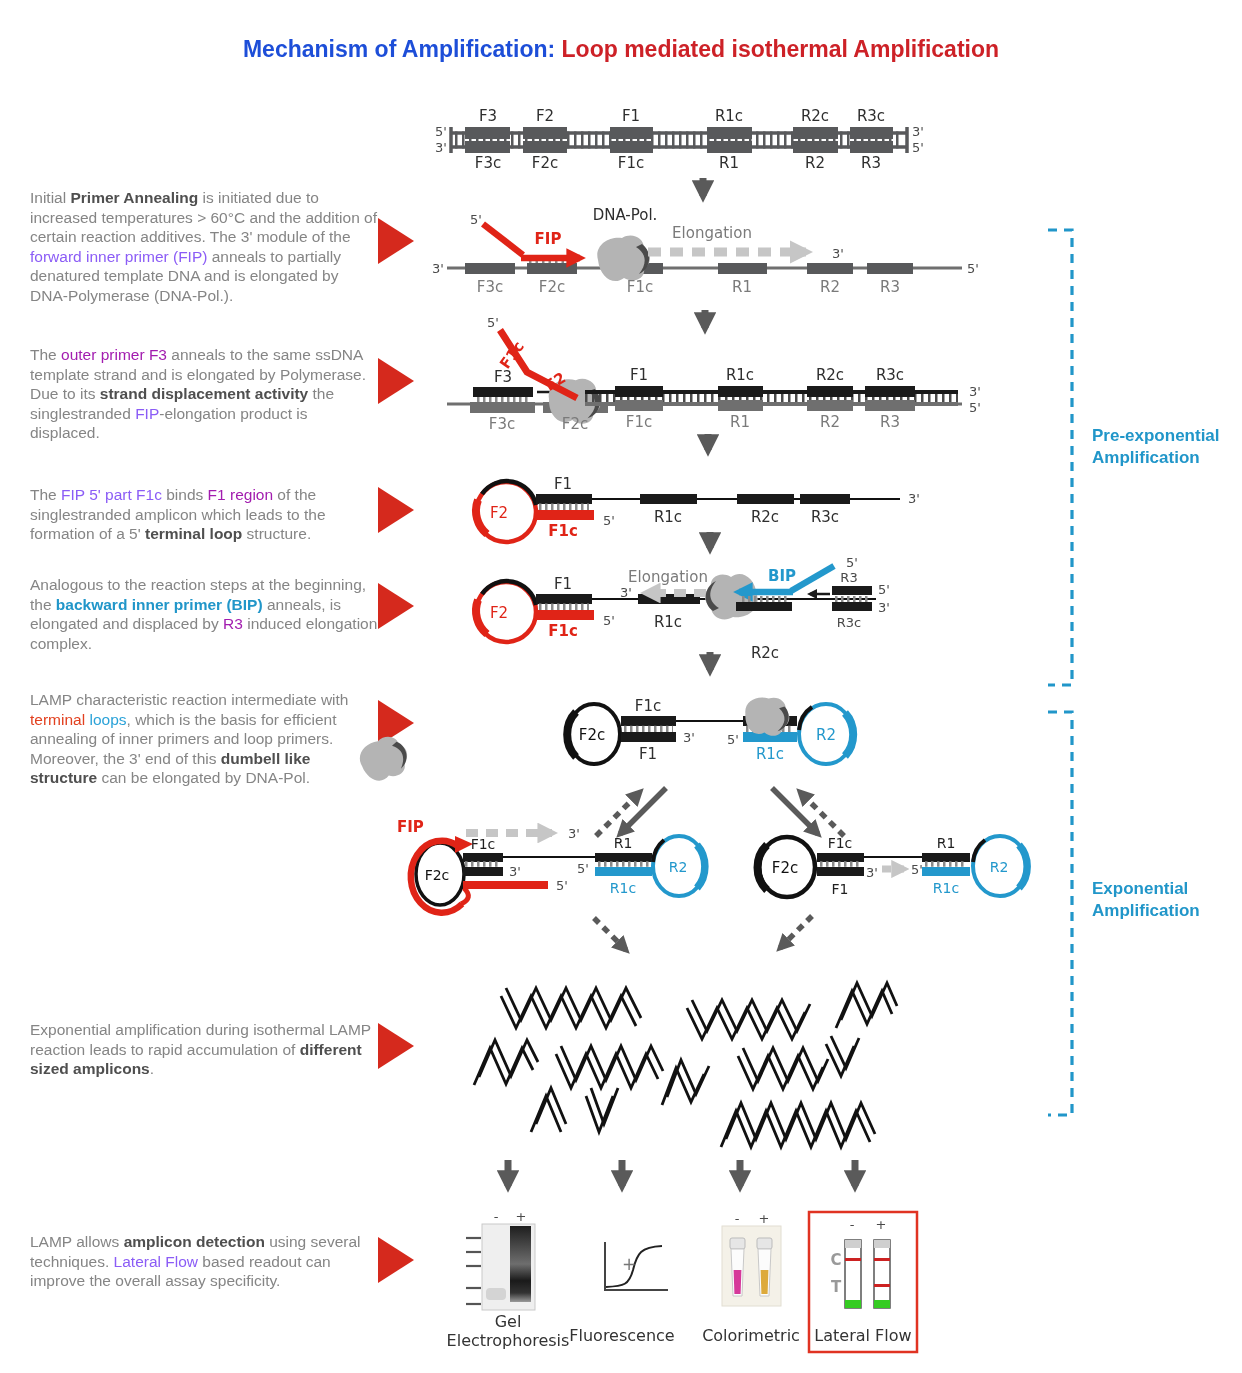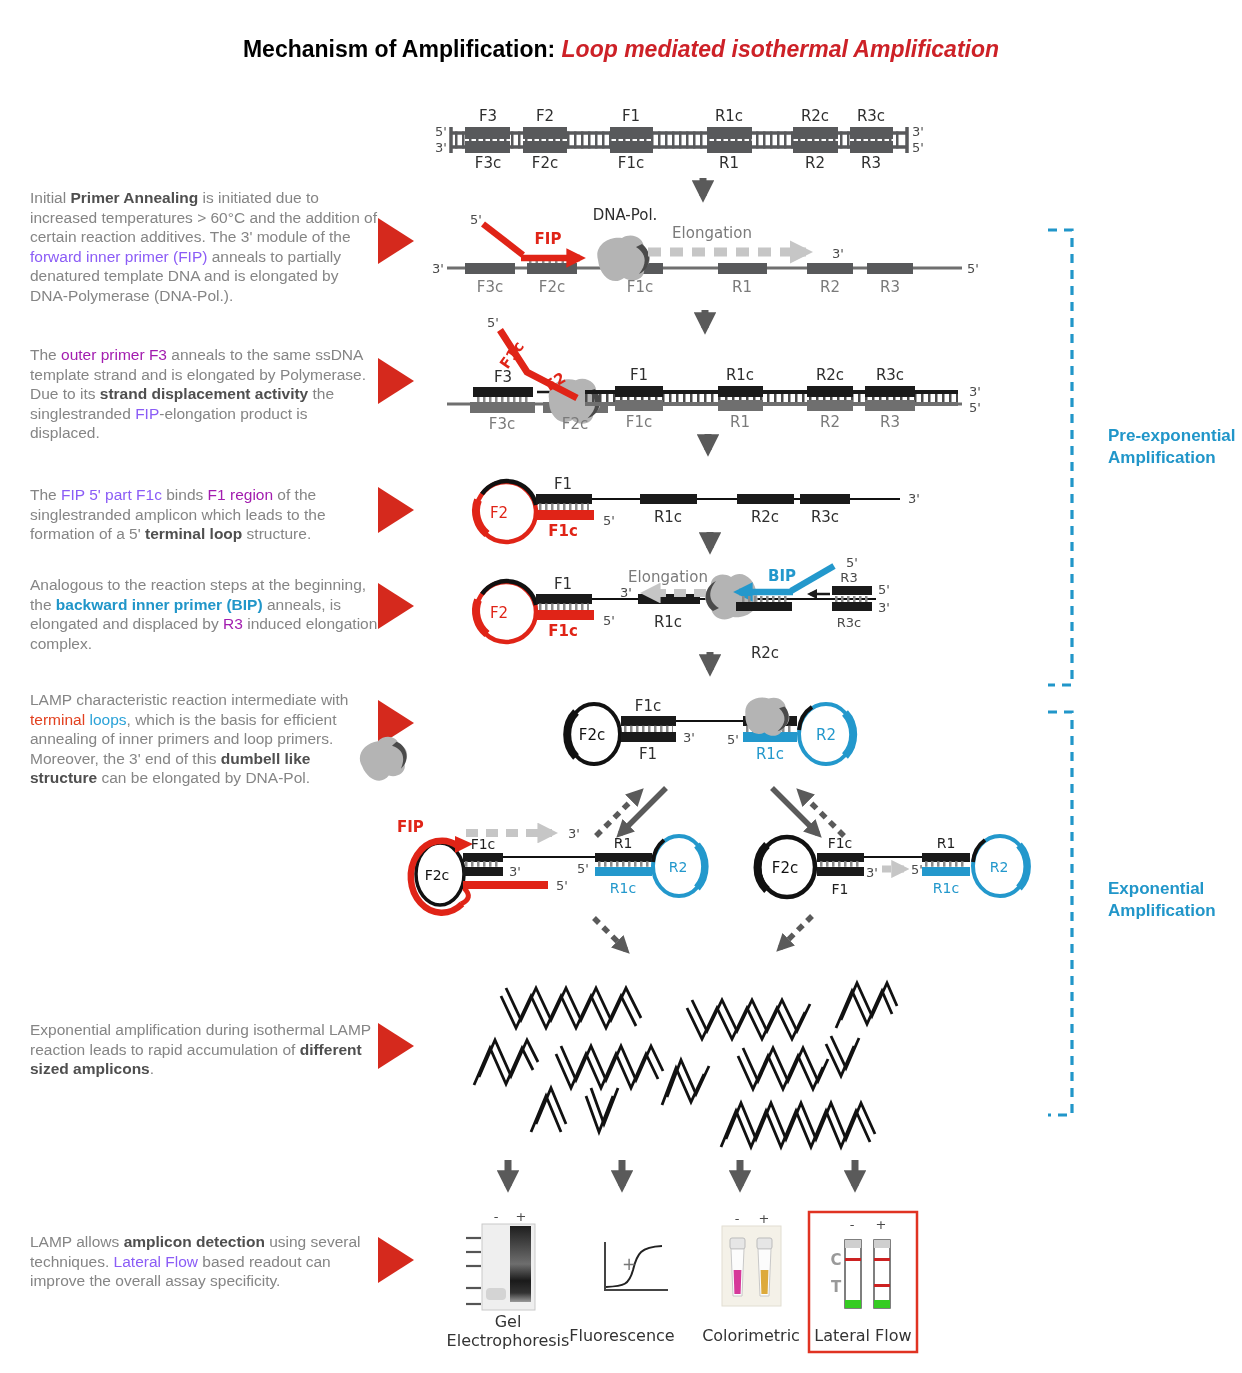--- a/index.html
+++ b/index.html
@@ -1,32 +1,32 @@
 <!DOCTYPE html>
 <html><head>
 <meta charset="utf-8">
 <style>
   html,body{margin:0;padding:0;background:#fff;}
   .canvas{position:relative;width:1242px;height:1373px;background:#fff;overflow:hidden;
           font-family:"Liberation Sans",sans-serif;}
   .title{position:absolute;left:0;right:0;top:36px;text-align:center;
          font-size:23px;font-weight:700;}
-  .title .tgray{color:#000000;}
-  .title .tred{color:#cd2127;font-style:italic;}
+  .title .tgray{color:#1d4ed8;}
+  .title .tred{color:#cd2127;}
   .para{position:absolute;left:30px;width:348px;font-size:15.5px;line-height:19.5px;color:#858585;}
   .seg-b{color:#4f4f4f;font-weight:700;margin-top:36px;}
   .seg-d{color:#a21caf;}
   .seg-r{color:#8b5cf6;}
   .seg-bb{color:#2196c9;font-weight:700;}
   .seg-rp{color:#e2401f;}
   .seg-bp{color:#2aa2d8;}
   .tri{position:absolute;left:378px;width:0;height:0;
        border-top:23px solid transparent;border-bottom:23px solid transparent;
        border-left:36px solid #d5291d;}
-  .bracket-label{position:absolute;left:1092px;color:#2196c9;font-weight:700;font-size:17px;line-height:22px;margin-left:16px;}
+  .bracket-label{position:absolute;left:1092px;color:#2196c9;font-weight:700;font-size:17px;line-height:22px;}
   svg text{font-family:"DejaVu Sans","Liberation Sans",sans-serif;}
   .lab{font-size:15px;fill:#2e2e2e;}
   .labg{font-size:15px;fill:#7a7a7a;}
   .labsm{font-size:13px;fill:#4a4a4a;}
   .labred{font-size:15px;fill:#e02417;font-weight:700;}
   .labblue{font-size:15px;fill:#2398cc;font-weight:700;}
   .det{font-size:16px;fill:#333;}
 </style>
 </head>
 <body>

